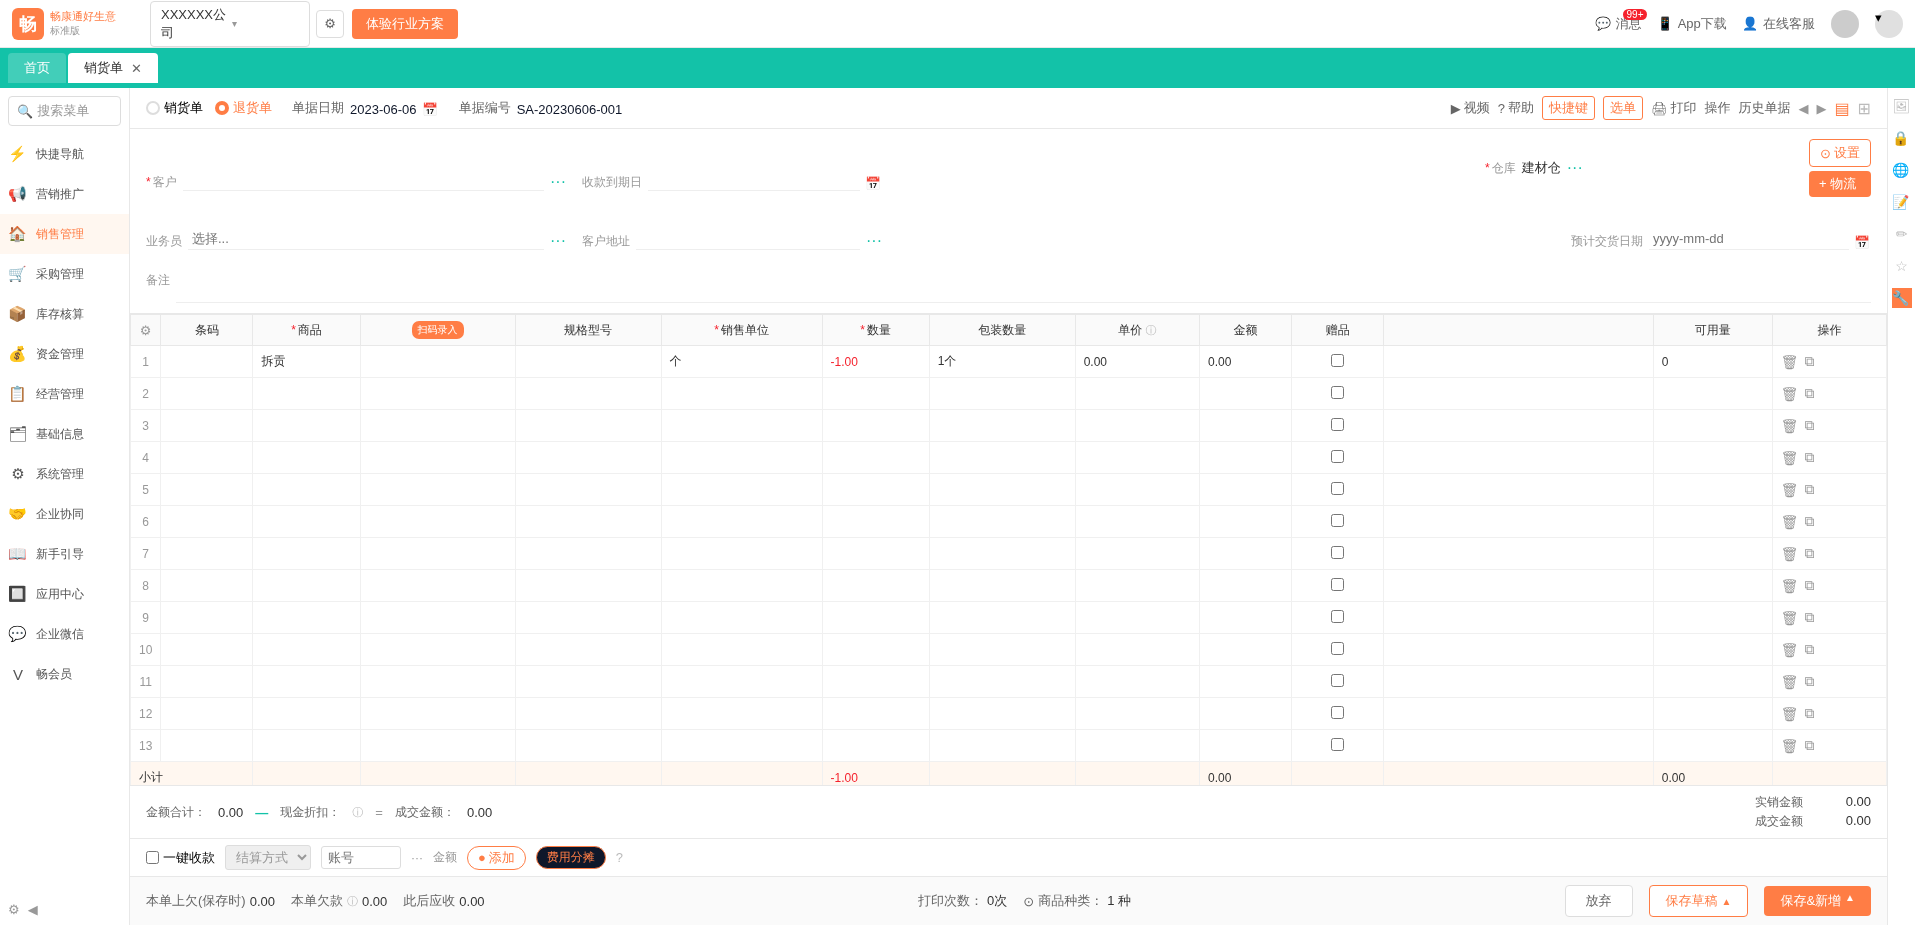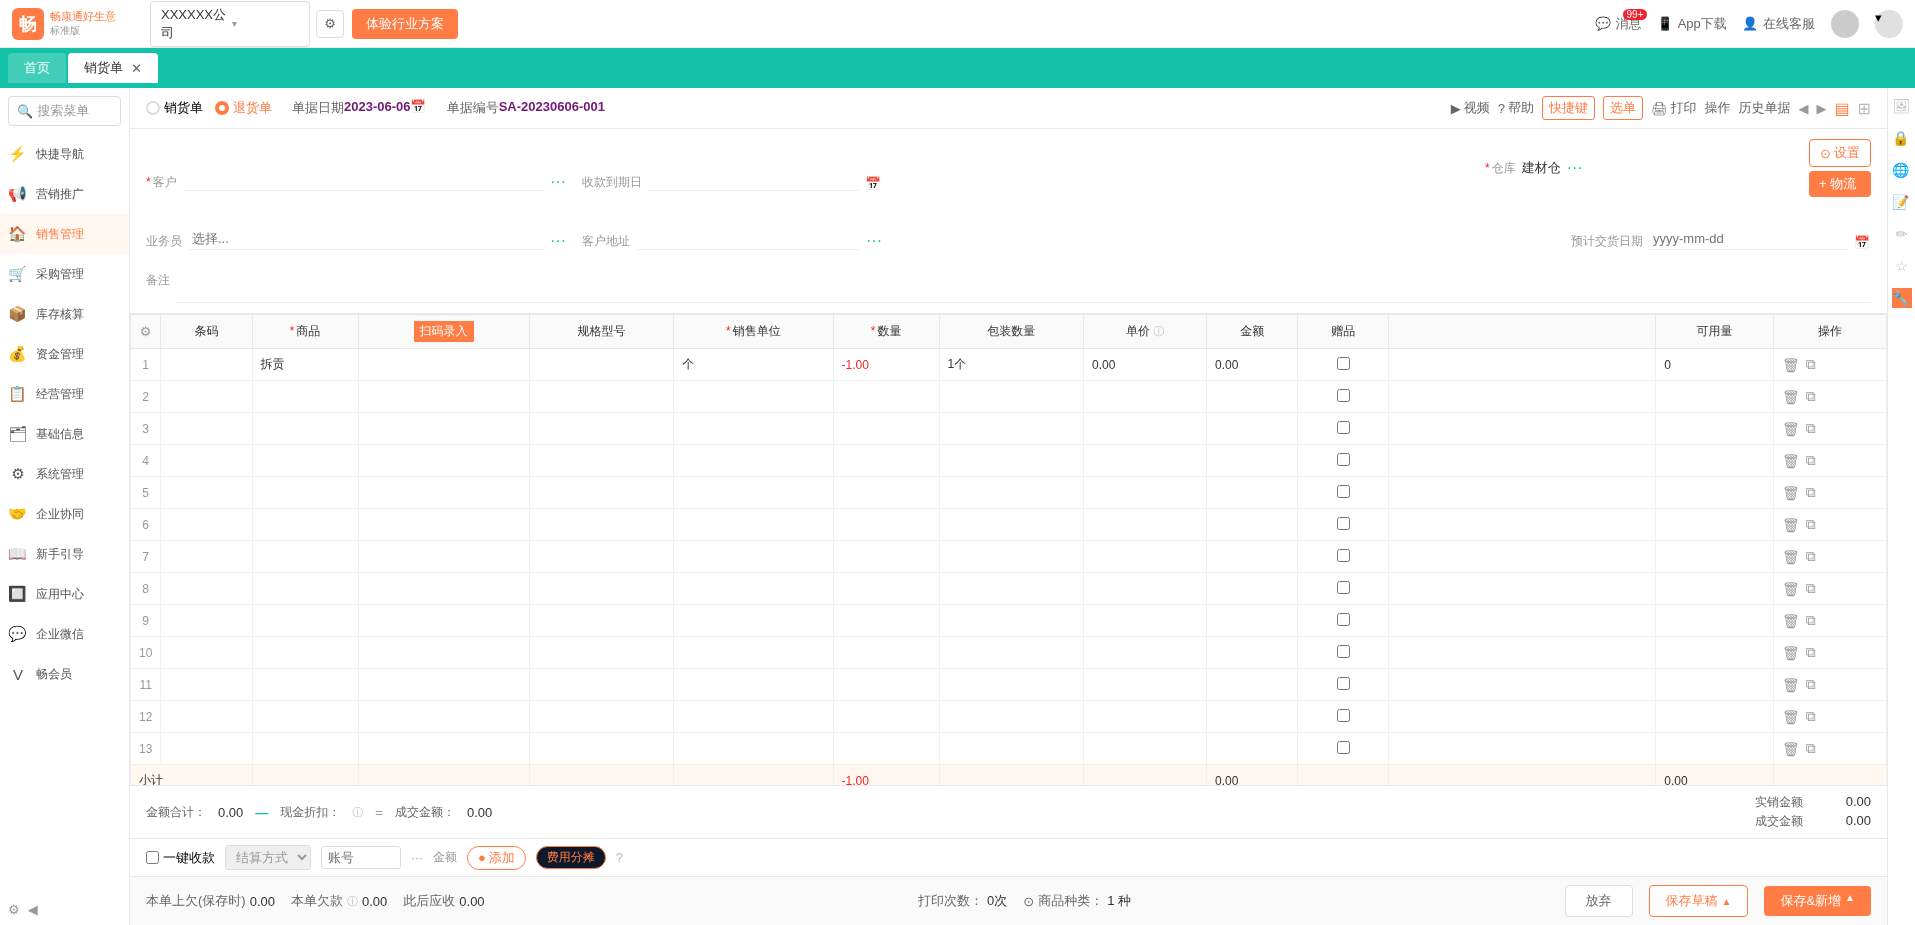--- a/index.html
+++ b/index.html
@@ -45,23 +45,23 @@
     
     .content-area { flex: 1; background: #fff; overflow: hidden; display: flex; flex-direction: column; }
 
     
     .form-header { background: #fff; border-bottom: 1px solid #e8e8e8; padding: 8px 16px; display: flex; align-items: center; gap: 20px; flex-shrink: 0; }
     .radio-group { display: flex; align-items: center; gap: 12px; }
     .radio-item { display: flex; align-items: center; gap: 4px; cursor: pointer; }
     .radio-circle { width: 14px; height: 14px; border-radius: 50%; border: 2px solid #ddd; display: inline-block; }
     .radio-circle.checked { border-color: #ff7d45; background: #ff7d45; position: relative; }
     .radio-circle.checked::after { content: ''; position: absolute; top: 2px; left: 2px; width: 6px; height: 6px; background: #fff; border-radius: 50%; }
-    .date-field { display: flex; align-items: flex-start; }
+    .date-field { display: flex; align-items: flex-end; gap: 6px; }
     .date-label { color: #666; }
-    .date-value { color: #701a75; font-weight: 700; }
+    .date-value { color: #0f172a; font-weight: 400; }
     .form-header-actions { margin-left: auto; display: flex; align-items: center; gap: 8px; }
     .header-action-btn { display: flex; align-items: center; gap: 3px; color: #666; cursor: pointer; font-size: 12px; }
     .header-action-btn.orange { color: #ff7d45; border: 1px solid #ff7d45; border-radius: 3px; padding: 2px 6px; }
 
     
     .form-fields { padding: 10px 16px; display: flex; flex-direction: column; gap: 8px; flex-shrink: 0; }
     .form-row { display: flex; align-items: center; gap: 16px; }
     .form-field { display: flex; align-items: flex-end; gap: 6px; flex: 1; }
     .field-label { color: #999; white-space: nowrap; font-size: 12px; }
     .field-label.required::before { content: '*'; color: #f5222d; margin-right: 2px; }
@@ -73,21 +73,21 @@
     .logistics-btn { background: #ff7d45; color: #fff; border: none; border-radius: 4px; padding: 4px 10px; cursor: pointer; font-size: 12px; display: flex; align-items: center; gap: 3px; }
     .notes-row { display: flex; align-items: center; gap: 6px; }
 
     
     .table-container { flex: 1; overflow: auto; border-top: 1px solid #e8e8e8; }
     table { width: 100%; border-collapse: collapse; }
     thead th { background: #fafafa; border: 1px solid #e8e8e8; padding: 6px 8px; font-weight: 500; color: #333; white-space: nowrap; font-size: 12px; position: sticky; top: 0; z-index: 10; }
     thead th.required-col::before { content: '*'; color: #f5222d; margin-right: 2px; }
     tbody td { border: 1px solid #f0f0f0; padding: 5px 8px; color: #333; font-size: 12px; white-space: nowrap; height: 32px; }
     .row-num { color: #999; text-align: center; width: 30px; }
-    .scan-btn { background: #ff7d45; color: #fff; border: none; border-radius: 1px; padding: 2px 6px; font-size: 12px; cursor: pointer; }
+    .scan-btn { background: #ff7d45; color: #fff; border: none; border-radius: 7px; padding: 2px 6px; font-size: 10px; cursor: pointer; }
     .neg-red { color: #f5222d; }
     .subtotal-row td { background: #fff7f0; font-weight: 500; }
     .checkbox-cell { text-align: center; }
     input[type="checkbox"] { width: 13px; height: 13px; }
     .action-icons { display: flex; gap: 6px; align-items: center; }
     .action-icon { color: #999; cursor: pointer; font-size: 14px; }
 
     
     .form-footer { padding: 8px 16px; border-top: 1px solid #e8e8e8; display: flex; align-items: center; gap: 12px; flex-shrink: 0; background: #fff; }
     .total-label { color: #666; font-size: 12px; }

